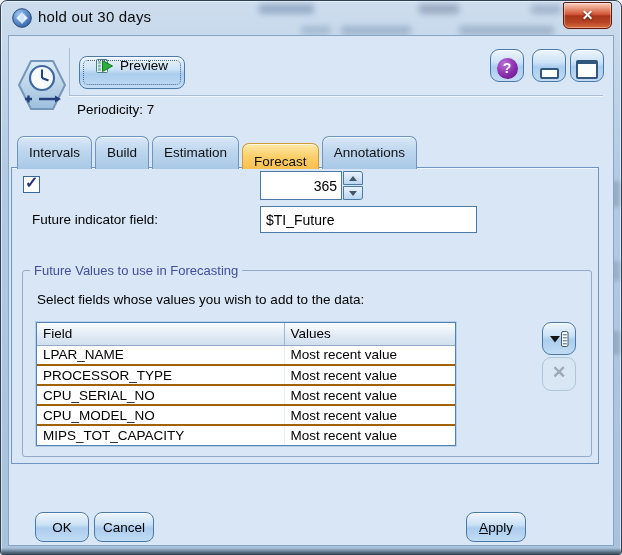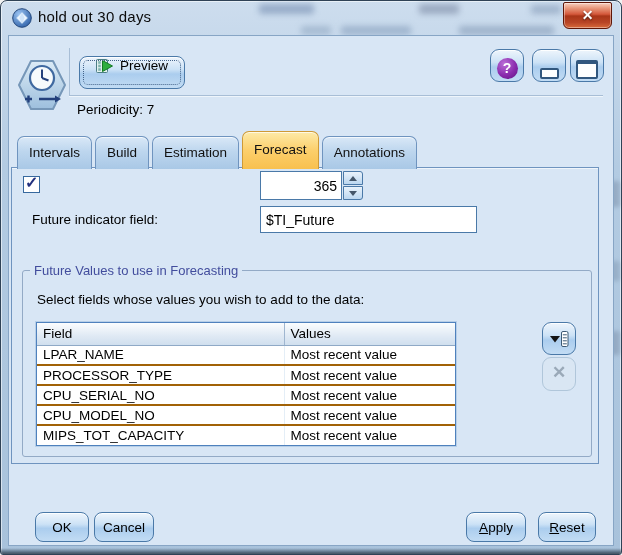--- a/index.html
+++ b/index.html
@@ -84,21 +84,21 @@
 
   
   .tabs{position:absolute;left:8px;top:95px;height:38px;display:flex;align-items:flex-end;gap:3px;z-index:3;}
   .tab{
     height:33px;line-height:32px;padding:0 11px;font-size:13.5px;color:#111;
     background:linear-gradient(180deg,#d9e8f7 0%,#bdd6ee 45%,#a9c8e6 100%);
     border:1px solid #6f94bf;border-bottom:none;border-radius:7px 7px 0 0;
     cursor:pointer;box-shadow:inset 0 1px 0 rgba(255,255,255,.7);box-sizing:border-box;
   }
   .tab.active{
-    height:38px;line-height:36px;
+    height:26px;line-height:36px;
     background:linear-gradient(180deg,#fdeaa8 0%,#fccf6b 50%,#f8c04f 100%);
     border-color:#cf9a36;
   }
   .panel{
     position:absolute;left:2px;top:131px;width:588px;height:297px;
     border:1px solid #6f94bf;box-sizing:border-box;z-index:1;
     box-shadow:inset 0 1px 0 rgba(255,255,255,.6);
   }
 
   
@@ -344,17 +344,16 @@
         </svg>
       </span>
     </button>
     <div class="del-btn">
       <span>✕</span>
     </div>
 
     <button class="btn footer-btn ok-btn">OK</button>
     <button class="btn footer-btn cancel-btn">Cancel</button>
     <button class="btn footer-btn apply-btn"><u>A</u>pply</button>
-    <button class="btn footer-btn reset-btn"><u>R</u>eset</button>
   </div>
 
   <div class="frame-bottom"></div>
 </div>
 
 </body></html>

